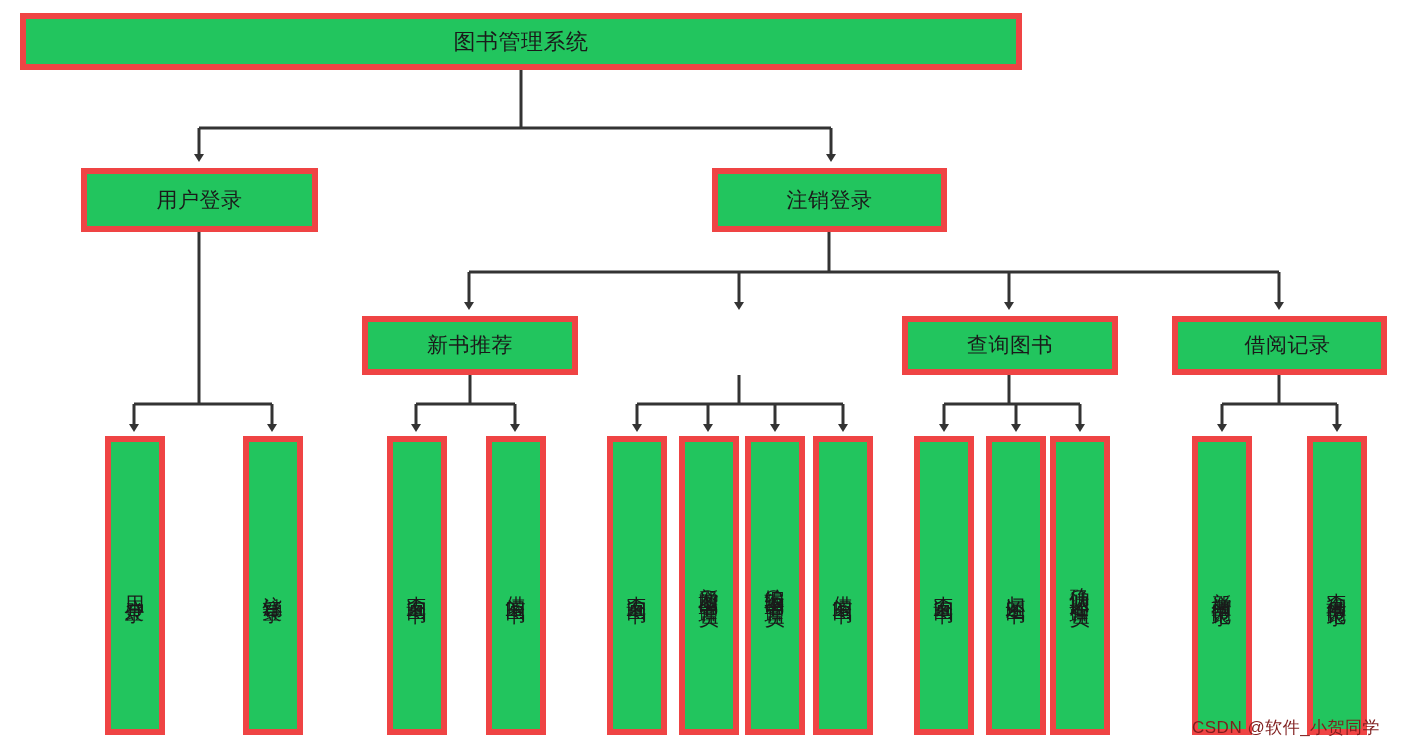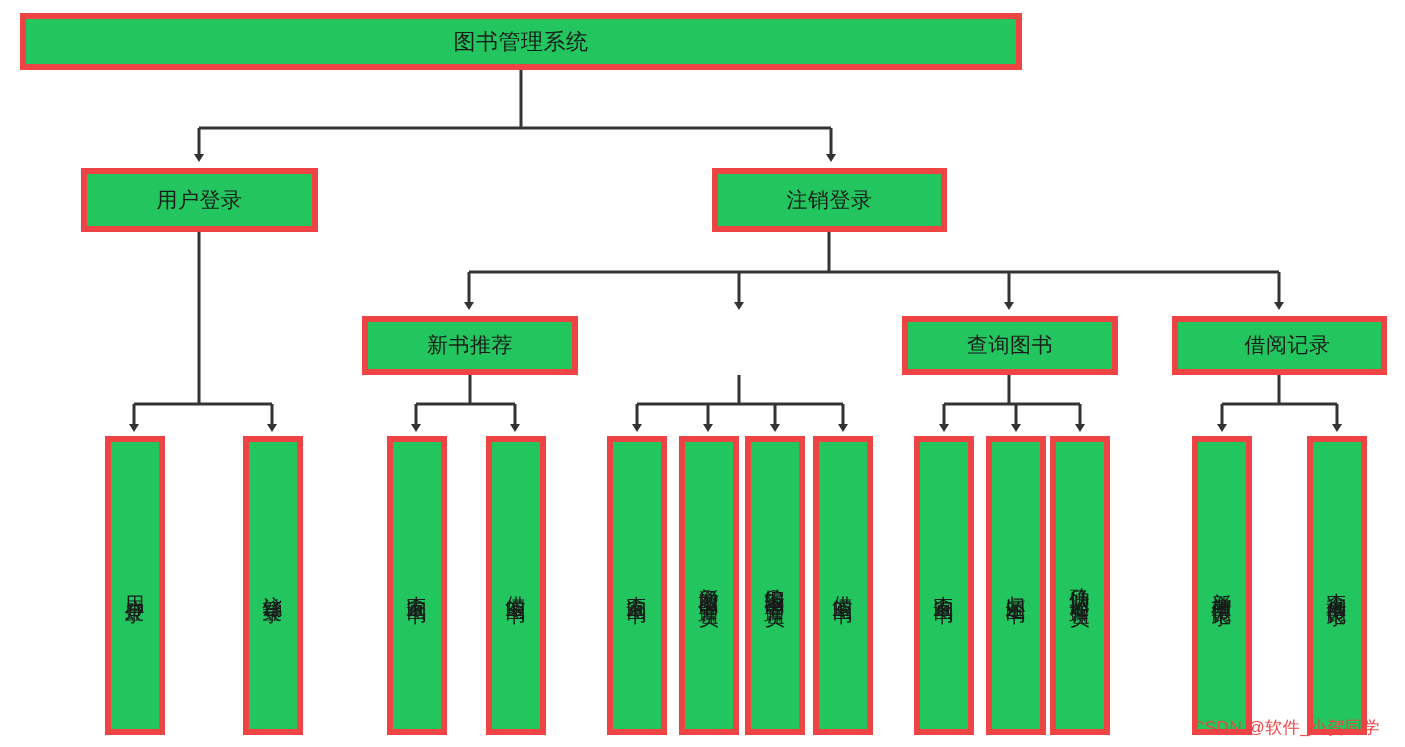--- a/index.html
+++ b/index.html
@@ -54,21 +54,21 @@
     line-height: 1;
     white-space: normal;
     max-height: 100%;
   }
   .node.title .node-label {
     font-size: 22px;
   }
   .watermark {
     position: absolute;
     font-size: 17px;
-    color: #ef4444;
+    color: #7f1d1d;
     white-space: nowrap;
     letter-spacing: 0.5px;
   }
 </style>
 </head>
 <body>
 
 <div id="canvas">
 
   <svg class="wires" viewBox="0 0 1405 747" xmlns="http://www.w3.org/2000/svg">

